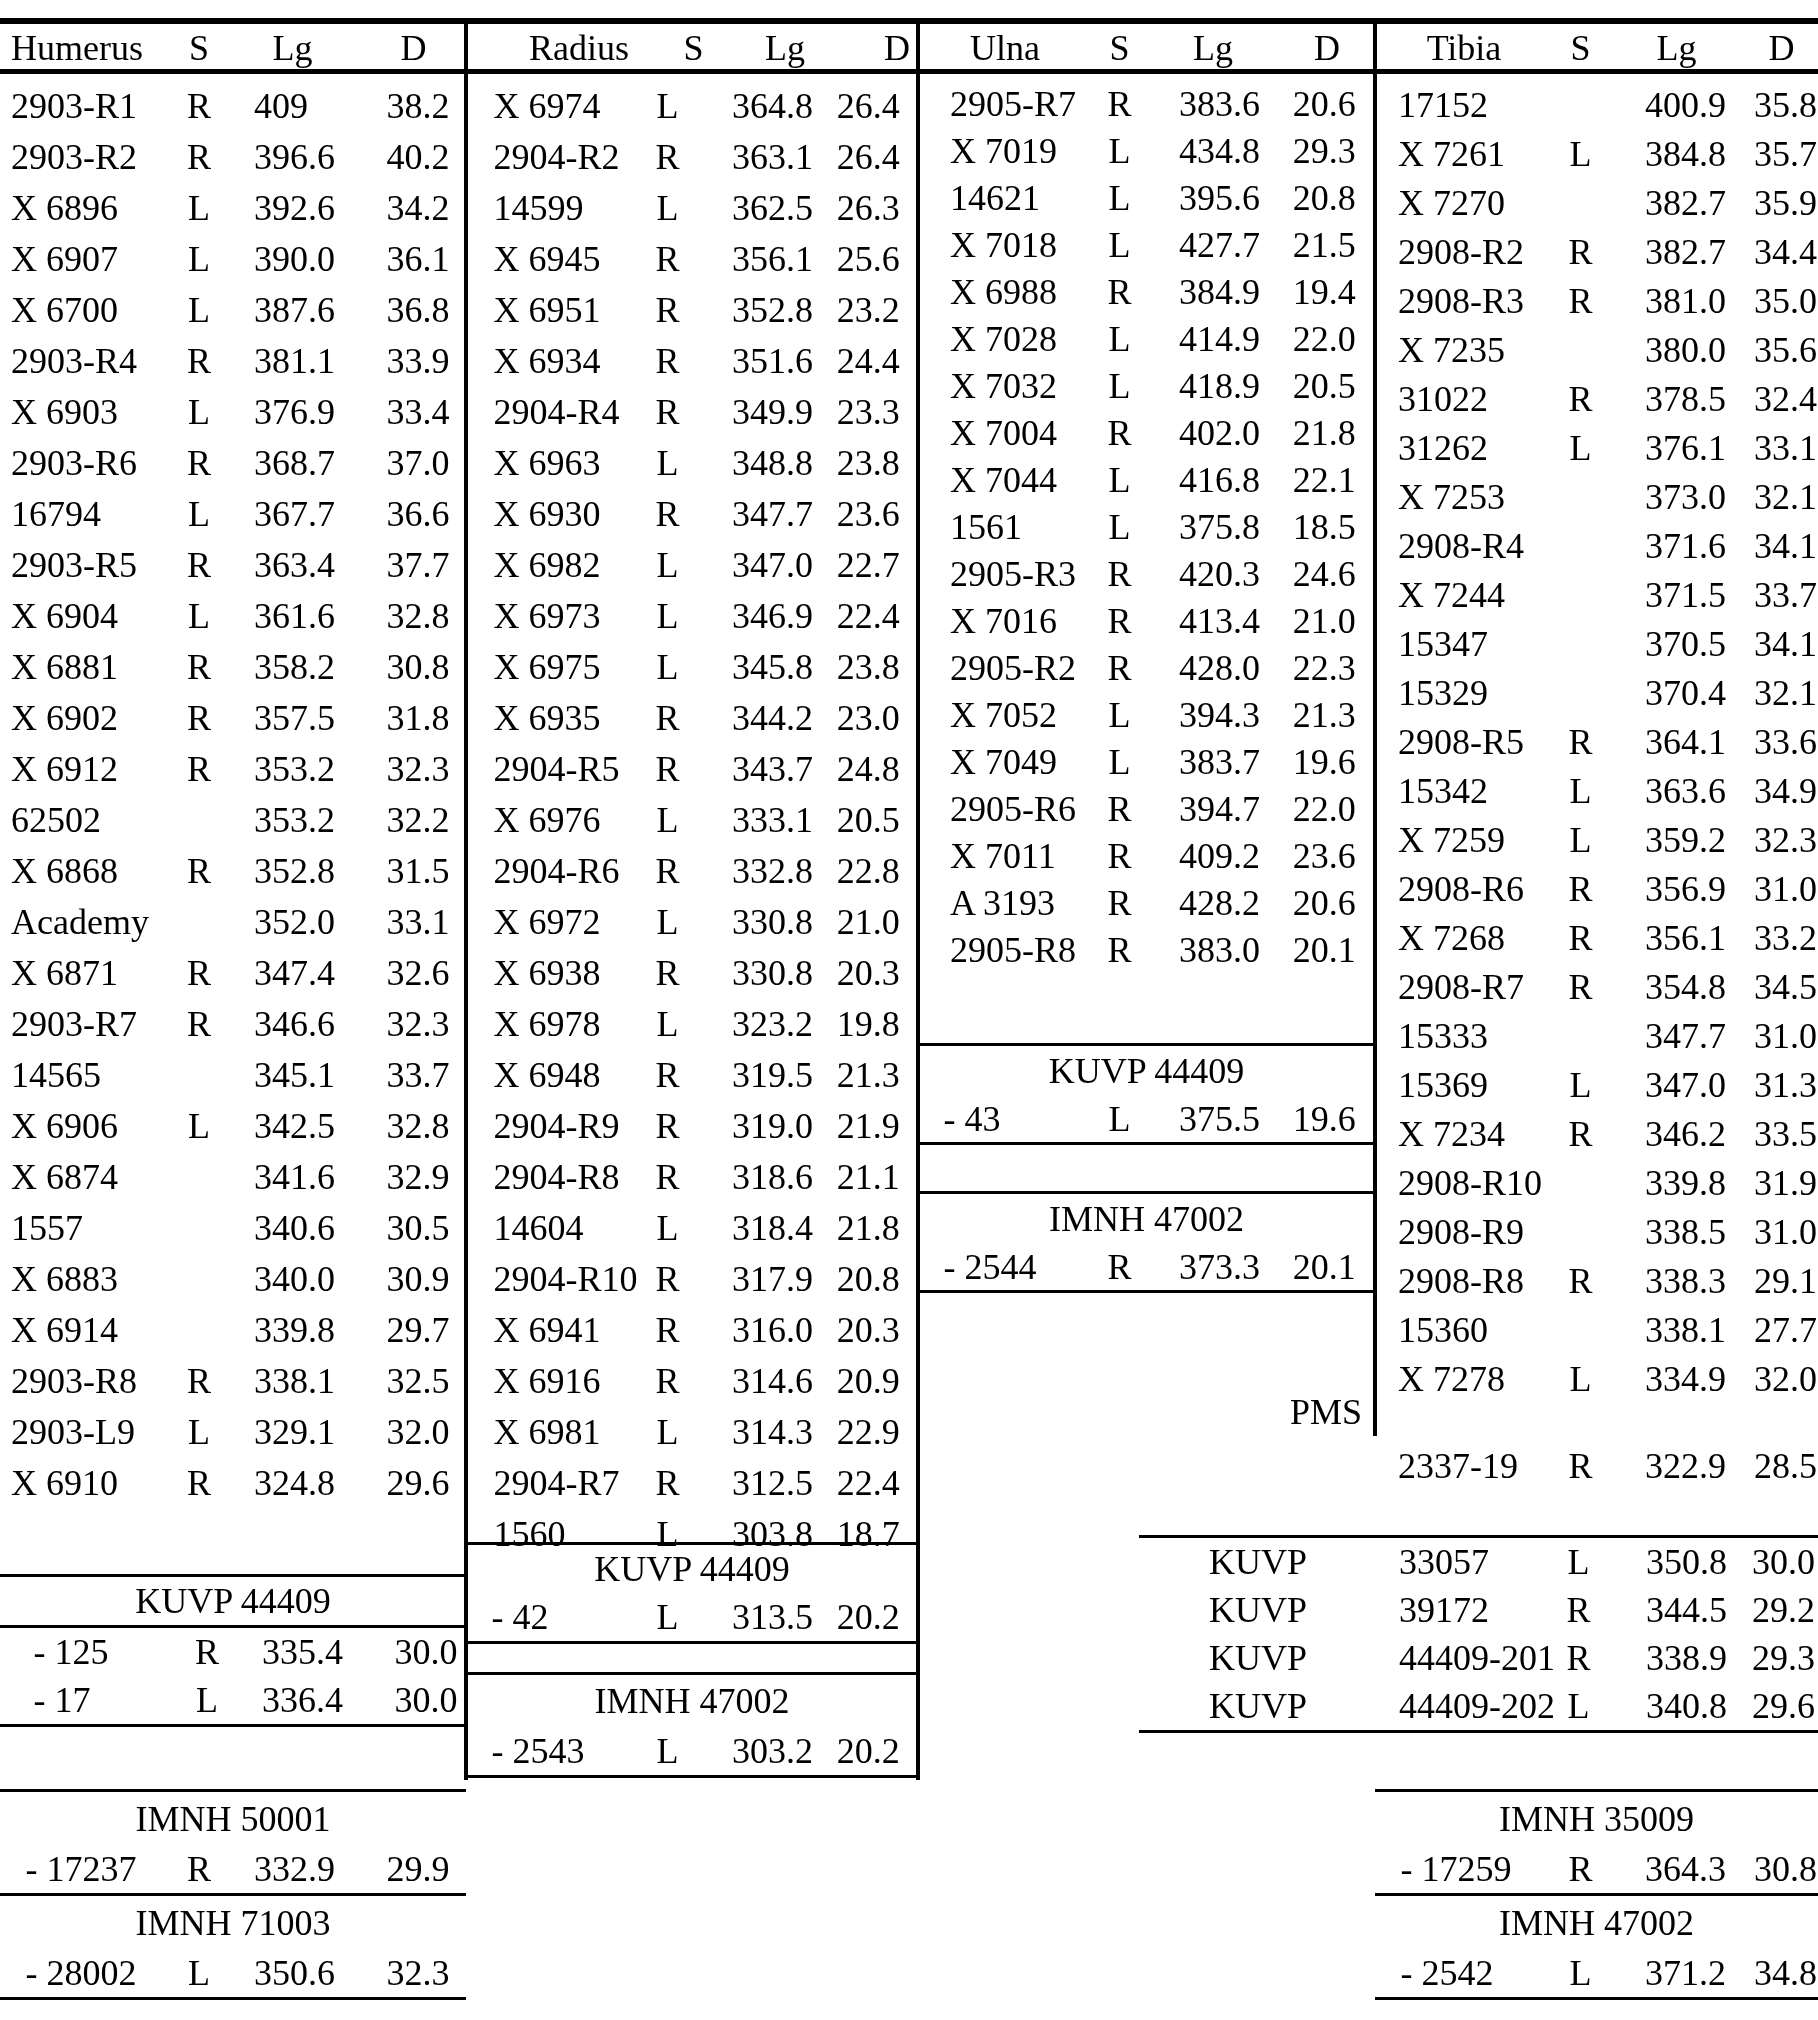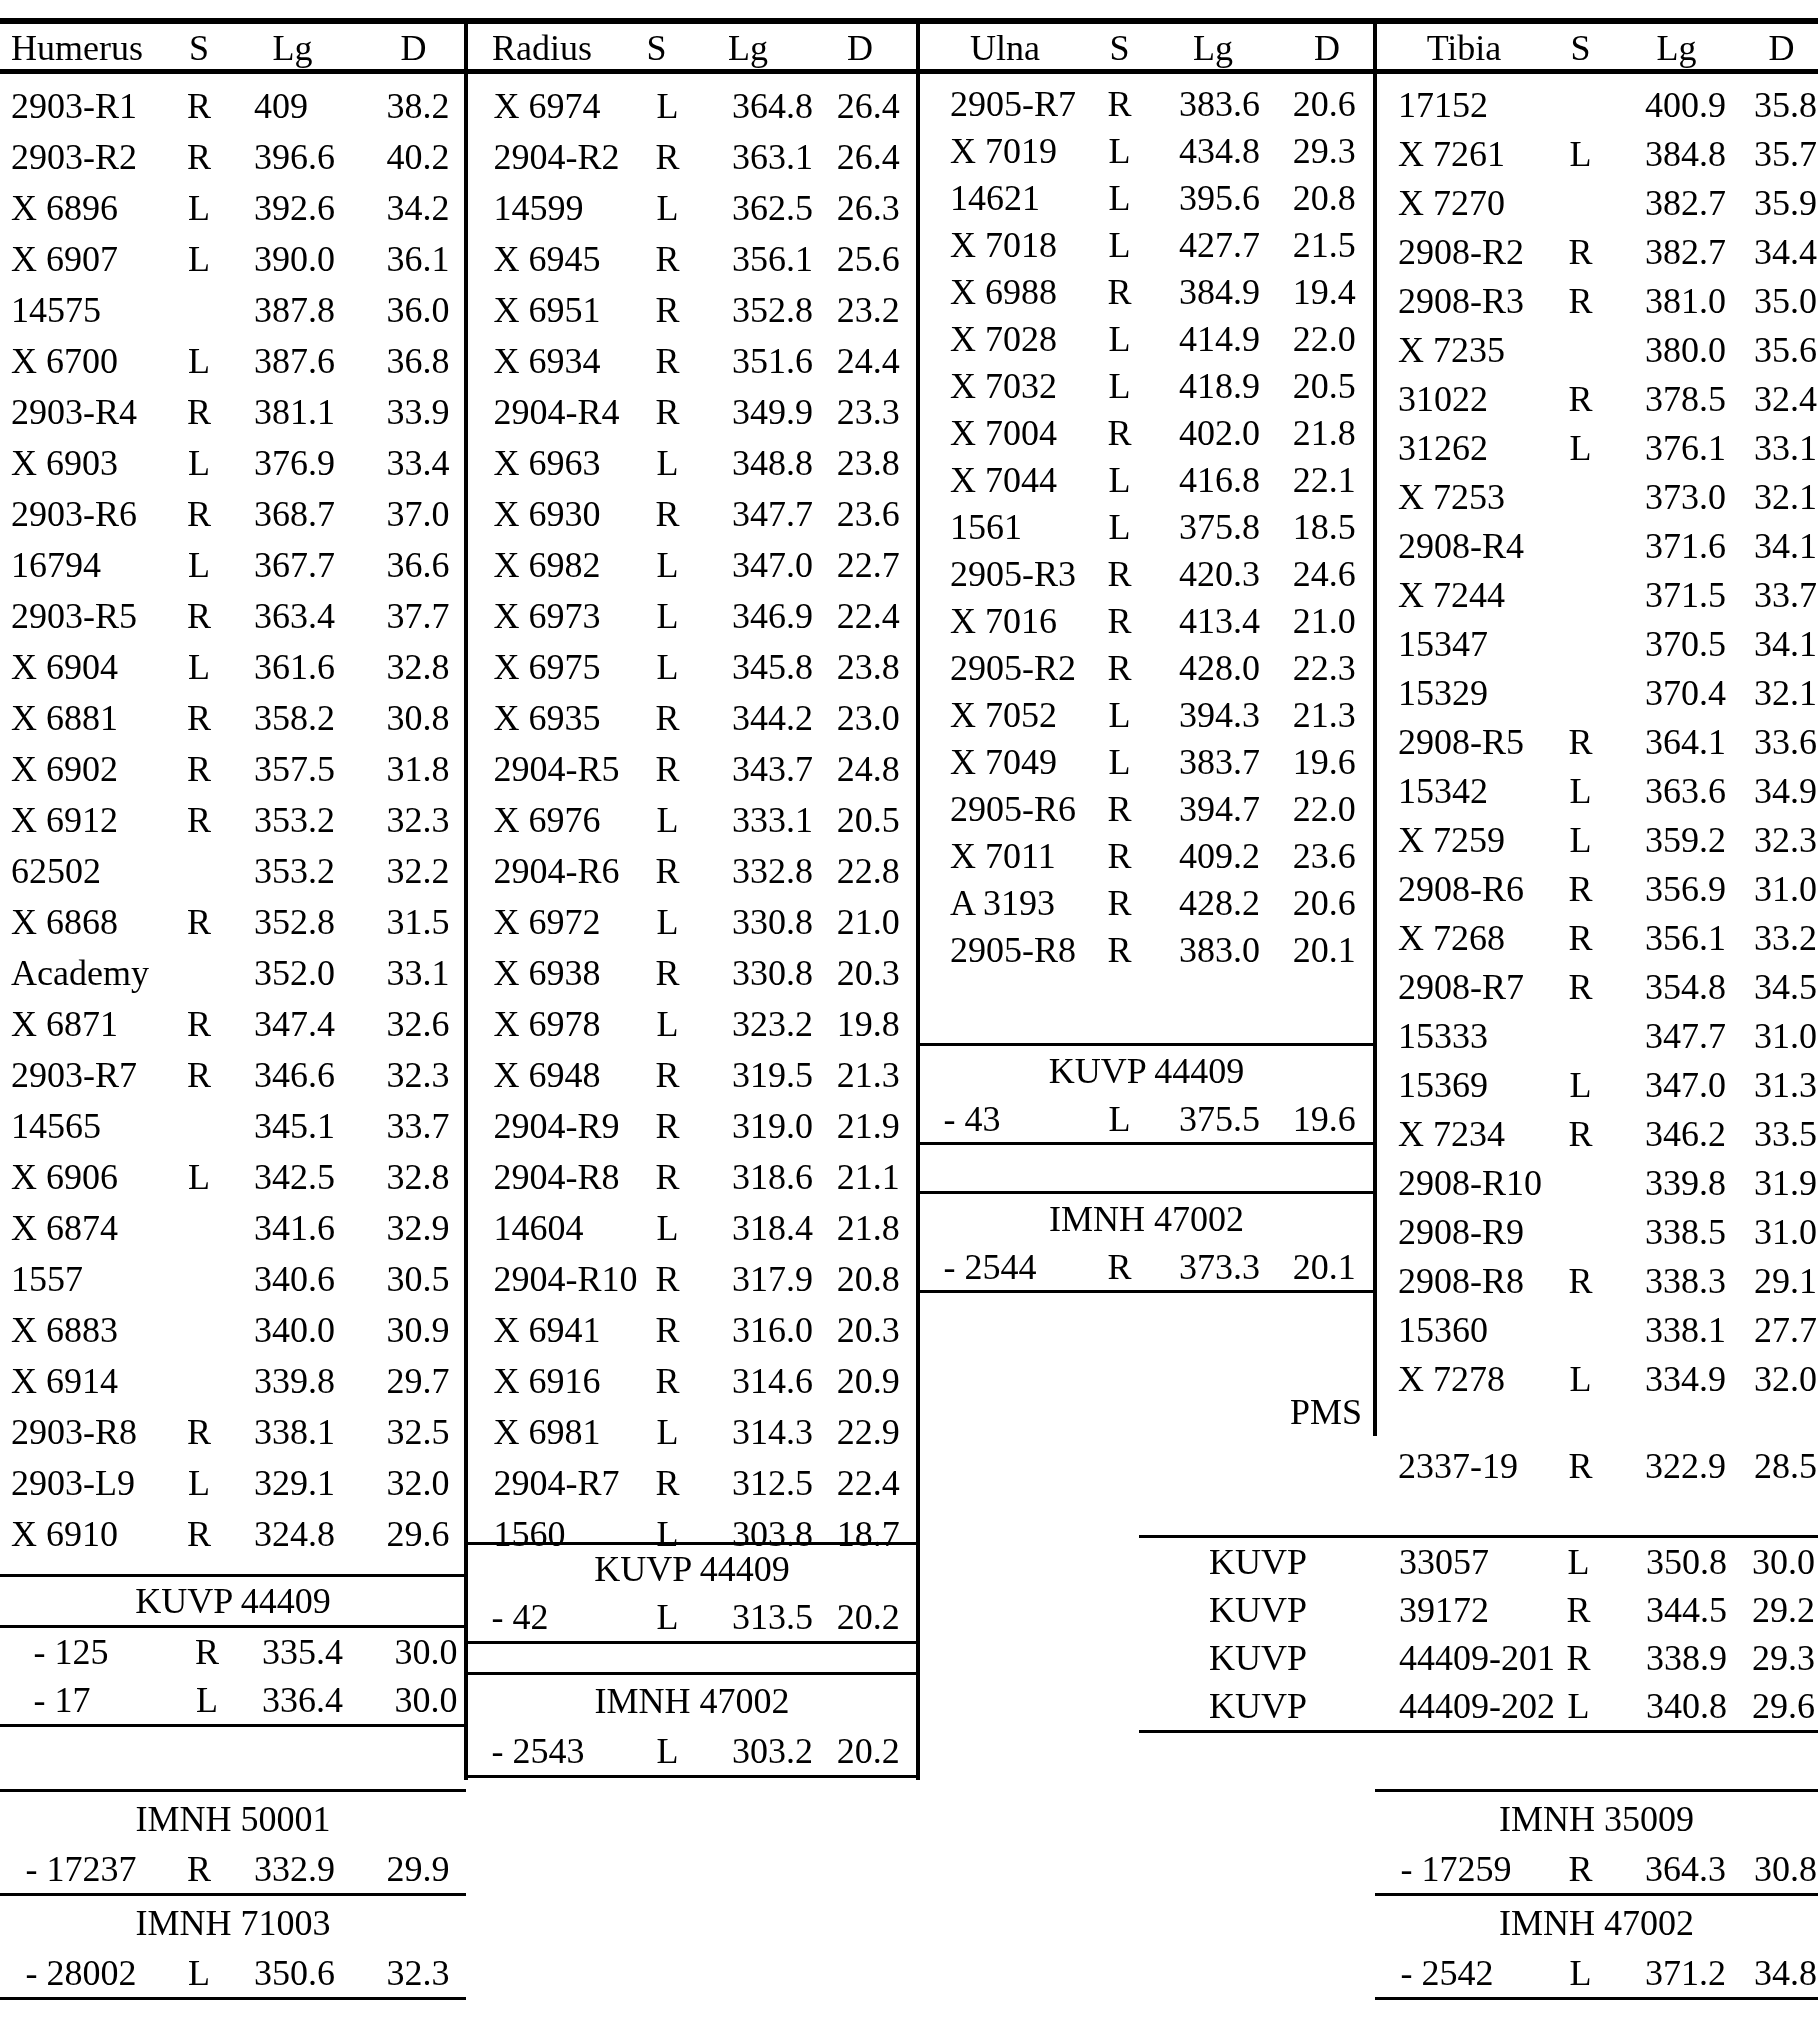--- a/index.html
+++ b/index.html
@@ -103,21 +103,21 @@
   <div class="vline" id="v3"></div>
 
   <div class="phead grid-h" style="left:0;width:466px;">
     <div class="t-row">
       <span class="c-id">Humerus</span>
       <span class="c-s hc">S</span>
       <span class="c-lg hc">Lg</span>
       <span class="c-d hc">D</span>
     </div>
   </div>
-  <div class="phead grid-r" style="left:455px;width:452px;">
+  <div class="phead grid-r" style="left:492px;width:452px;">
     <div class="t-row">
       <span class="c-id hc">Radius</span>
       <span class="c-s hc">S</span>
       <span class="c-lg hc">Lg</span>
       <span class="c-d hc">D</span>
     </div>
   </div>
   <div class="phead grid-u" style="left:918px;width:457px;">
     <div class="t-row">
       <span class="c-id hc">Ulna</span>
@@ -152,26 +152,20 @@
         <span class="c-id">X 6896</span>
         <span class="c-s">L</span>
         <span class="c-lg">392.6</span>
         <span class="c-d">34.2</span>
       </div>
       <div class="t-row">
         <span class="c-id">X 6907</span>
         <span class="c-s">L</span>
         <span class="c-lg">390.0</span>
         <span class="c-d">36.1</span>
-      </div>
-      <div class="t-row">
-        <span class="c-id">14575</span>
-        <span class="c-s"></span>
-        <span class="c-lg">387.8</span>
-        <span class="c-d">36.0</span>
       </div>
       <div class="t-row">
         <span class="c-id">X 6700</span>
         <span class="c-s">L</span>
         <span class="c-lg">387.6</span>
         <span class="c-d">36.8</span>
       </div>
       <div class="t-row">
         <span class="c-id">2903-R4</span>
         <span class="c-s">R</span>

